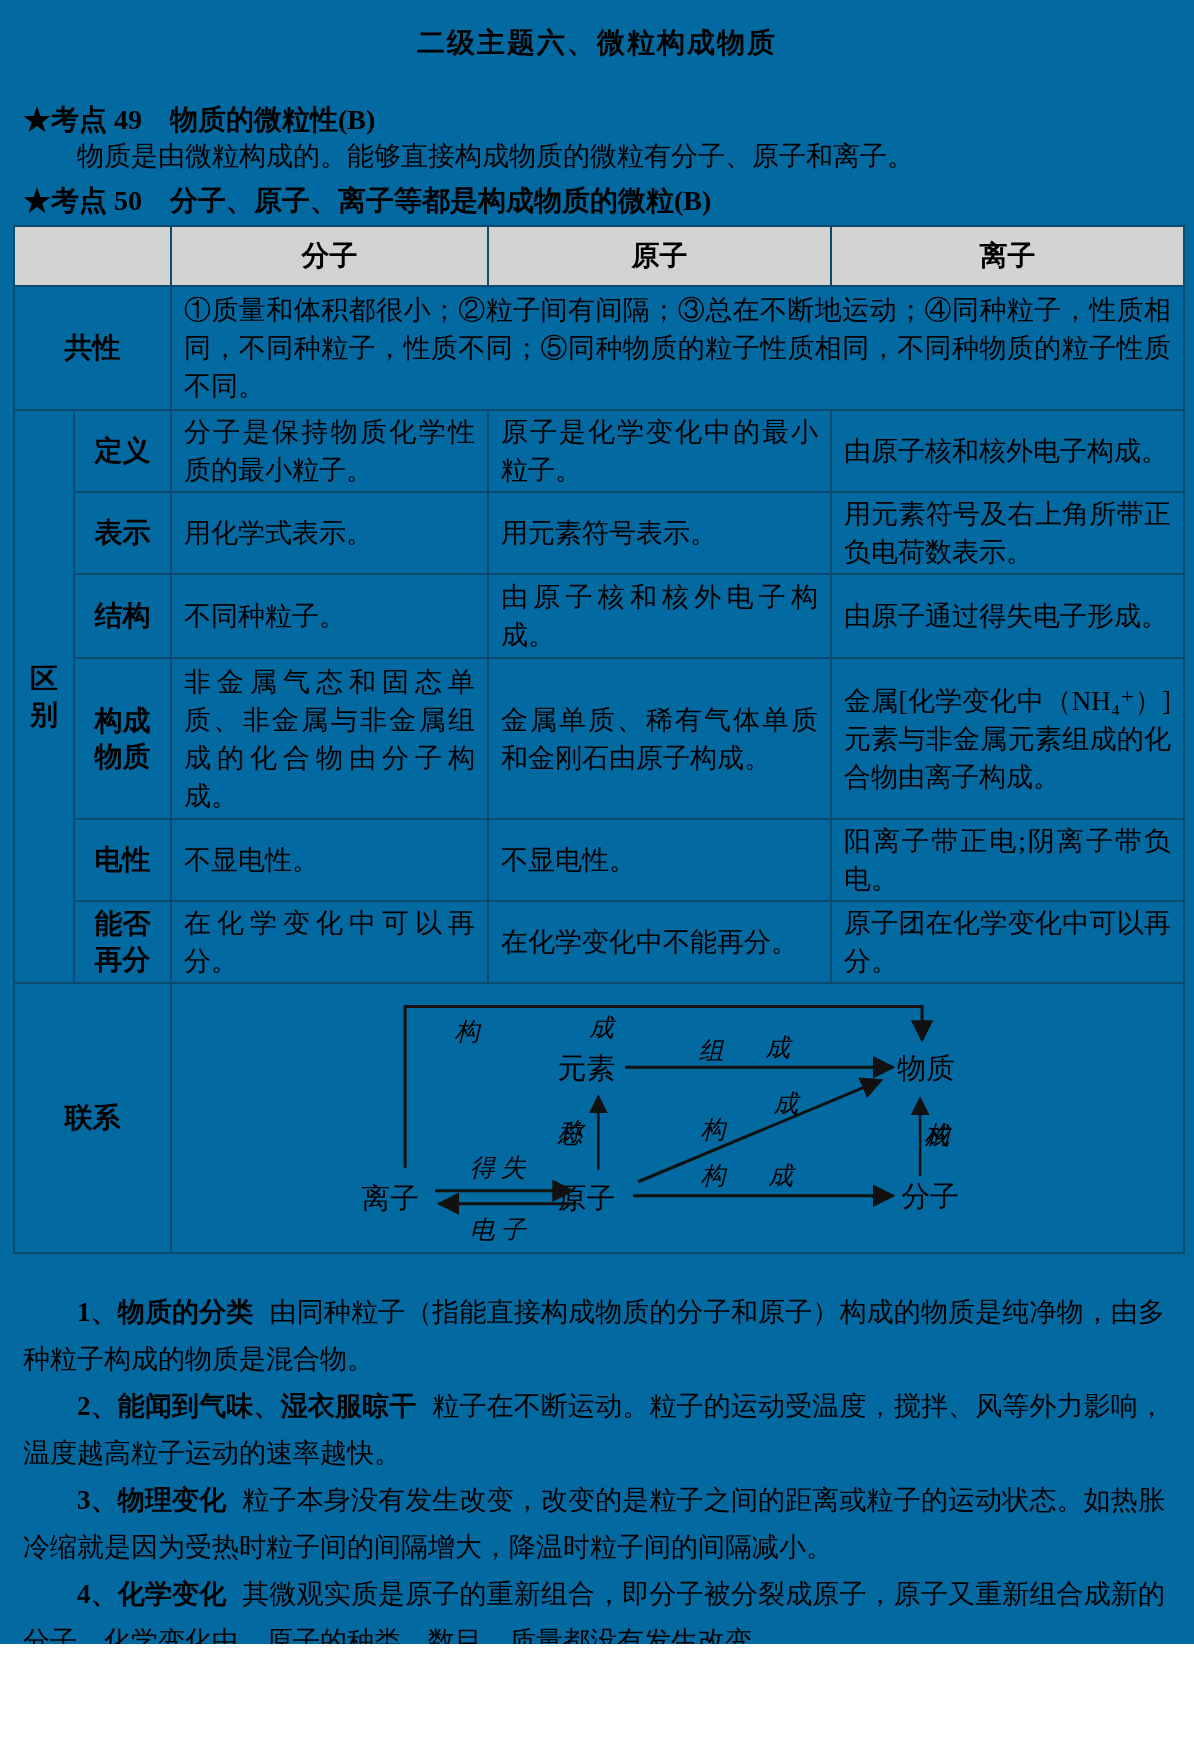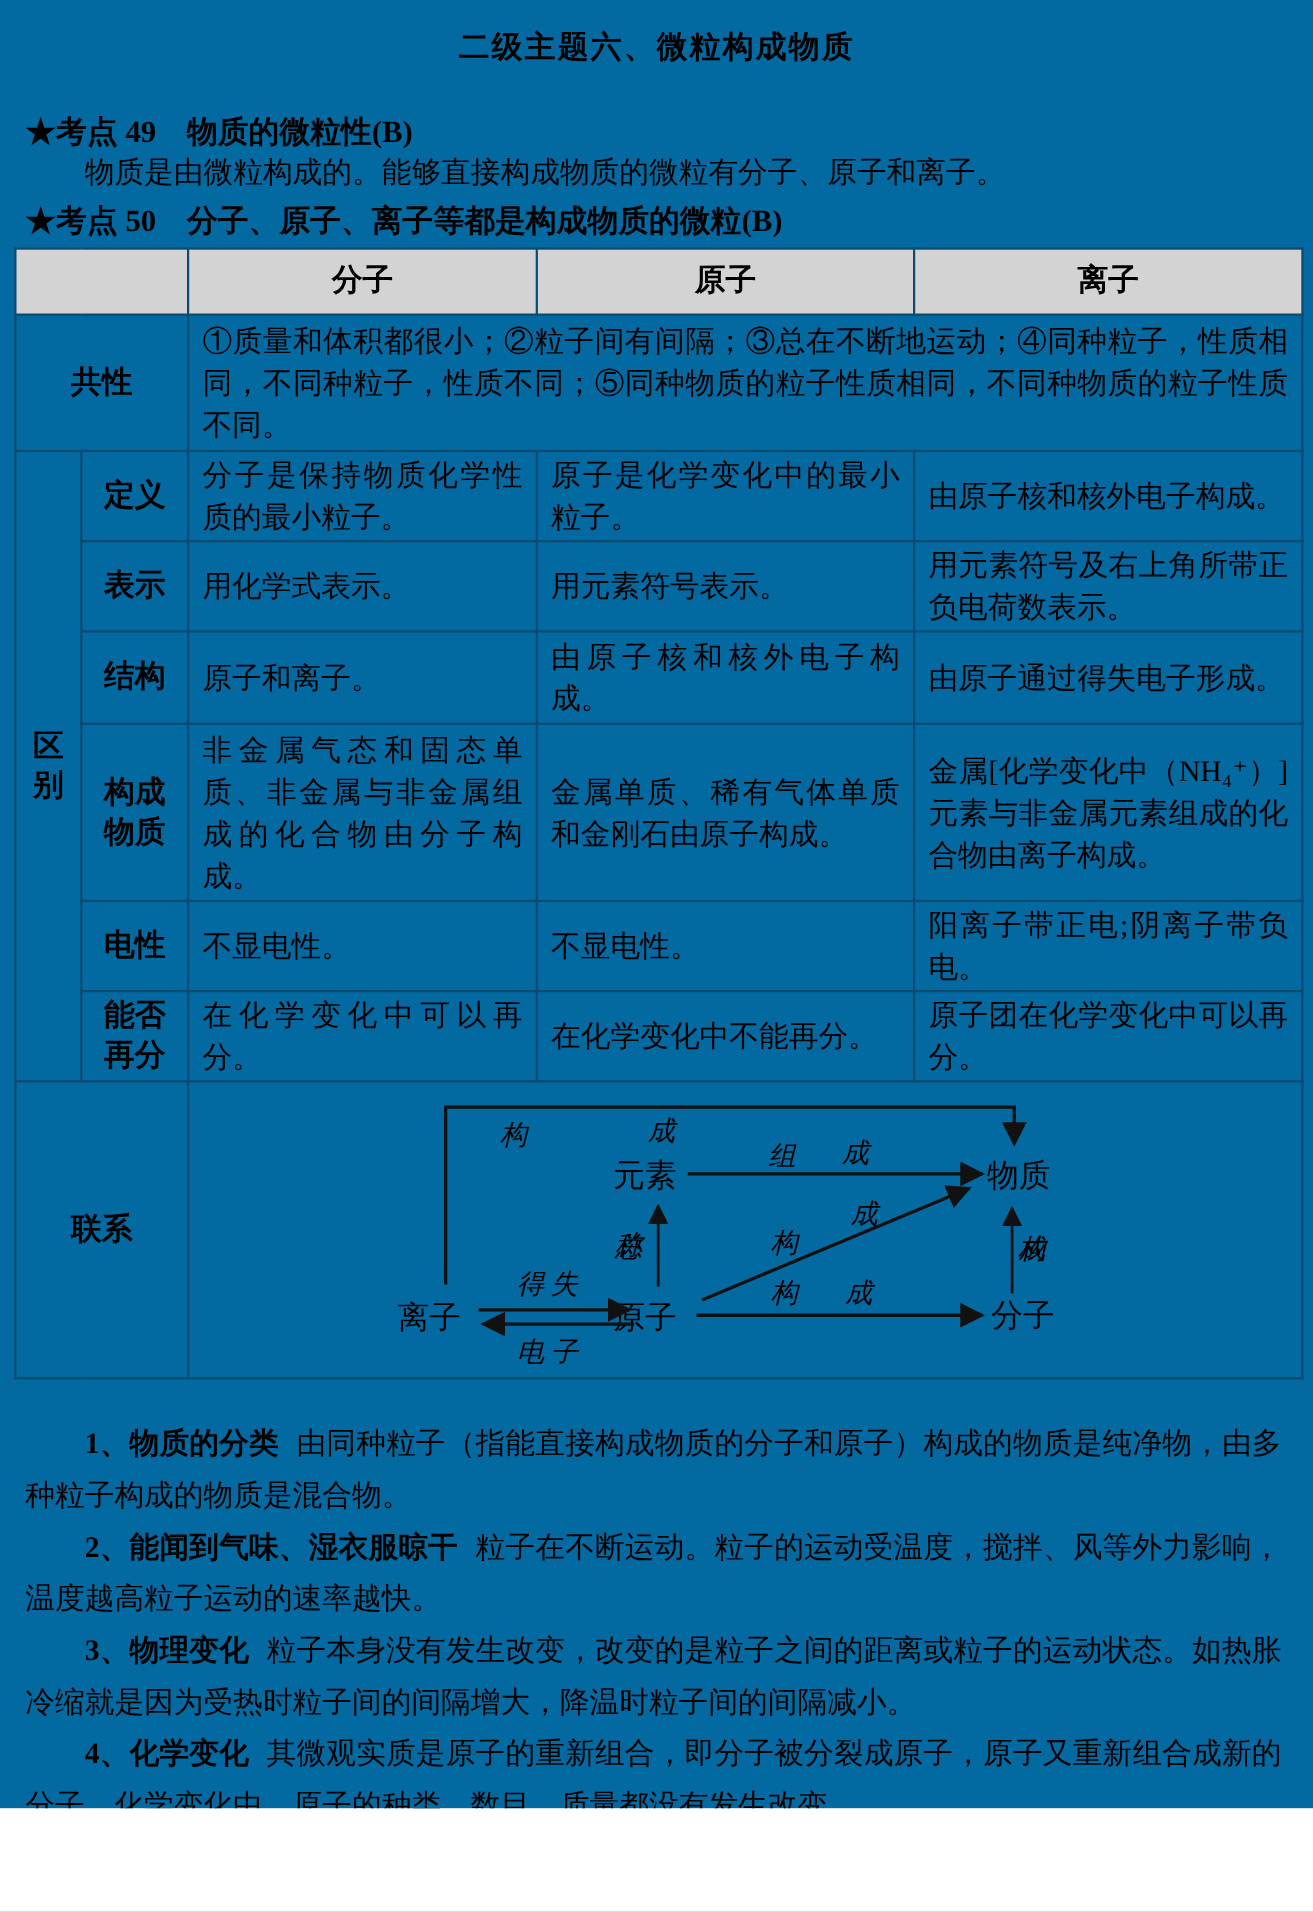--- a/index.html
+++ b/index.html
@@ -98,21 +98,21 @@
         <td>由原子核和核外电子构成。</td>
       </tr>
       <tr style="height:82px">
         <th>表示</th>
         <td>用化学式表示。</td>
         <td>用元素符号表示。</td>
         <td>用元素符号及右上角所带正负电荷数表示。</td>
       </tr>
       <tr style="height:84px">
         <th>结构</th>
-        <td>原子和离子。</td>
+        <td>不同种粒子。</td>
         <td>由原子核和核外电子构成。</td>
         <td>由原子通过得失电子形成。</td>
       </tr>
       <tr style="height:161px">
         <th style="padding:0 12px">构成物质</th>
         <td>非金属气态和固态单质、非金属与非金属组成的化合物由分子构成。</td>
         <td>金属单质、稀有气体单质和金刚石由原子构成。</td>
         <td>金属[化学变化中（NH₄⁺）]元素与非金属元素组成的化合物由离子构成。</td>
       </tr>
       <tr style="height:81px">

